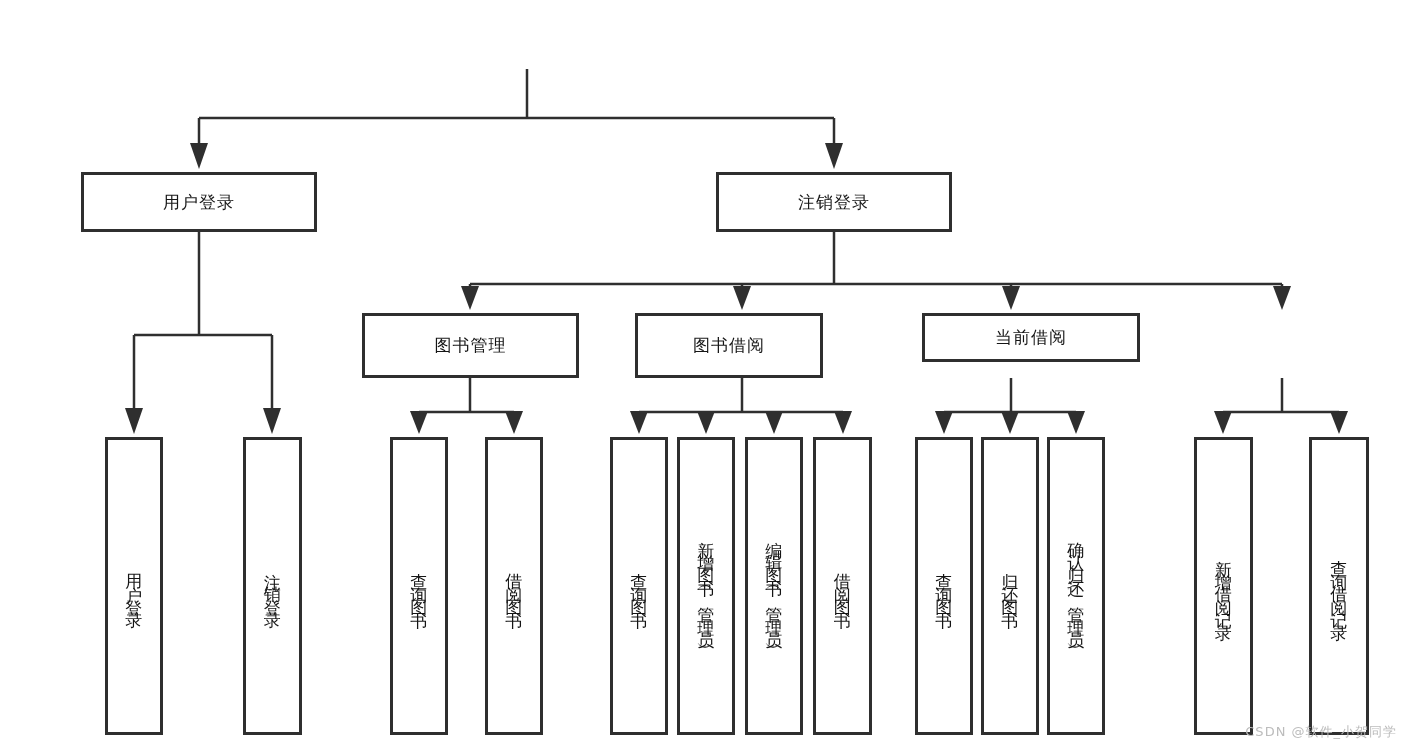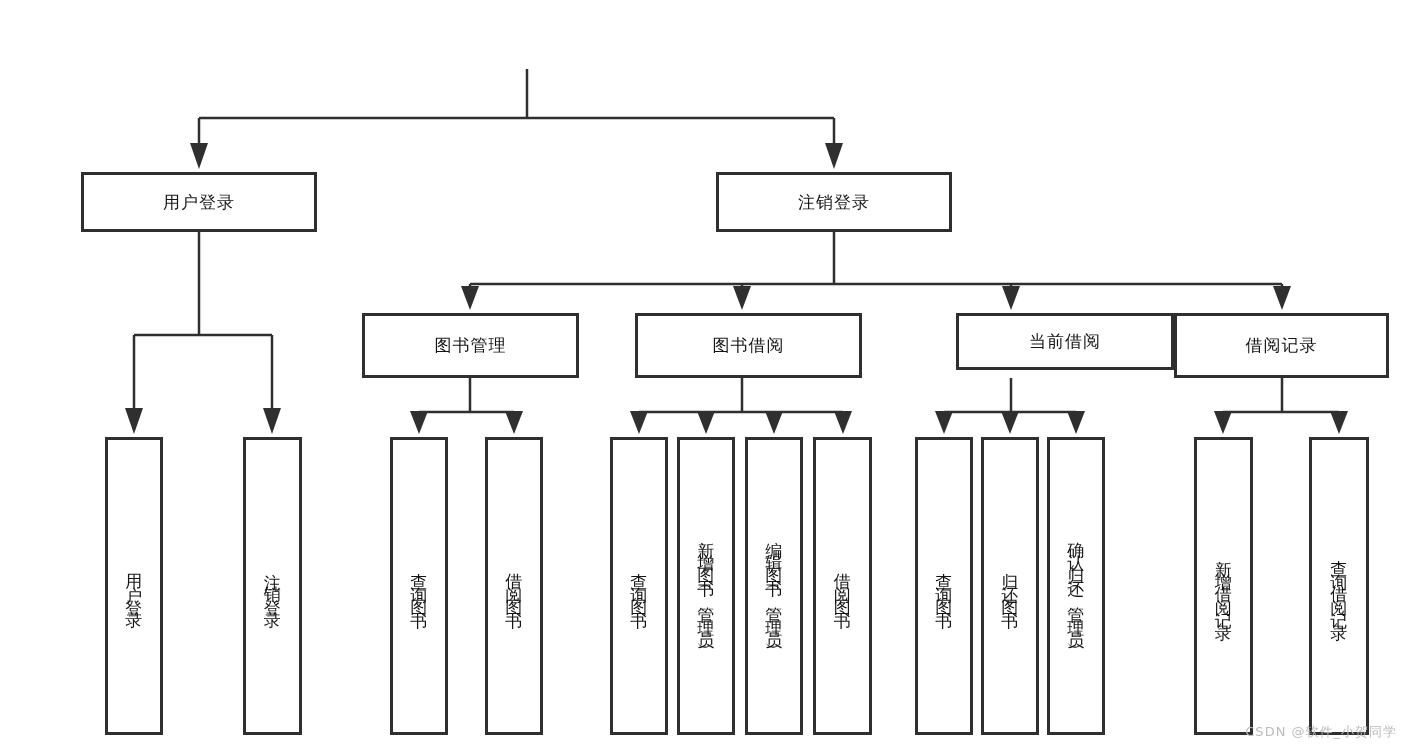--- a/index.html
+++ b/index.html
@@ -89,28 +89,25 @@
   <div class="node" style="left:81px;top:172px;width:236px;height:60px">
     <span class="lbl">用户登录</span>
   </div>
   <div class="node" style="left:716px;top:172px;width:236px;height:60px">
     <span class="lbl">注销登录</span>
   </div>
 
   <div class="node" style="left:362px;top:313px;width:217px;height:65px">
     <span class="lbl">图书管理</span>
   </div>
-  <div class="node" style="left:635px;top:313px;width:227px;height:65px">
+  <div class="node" style="left:635px;top:313px;width:188px;height:65px">
     <span class="lbl">图书借阅</span>
   </div>
-  <div class="node" style="left:956px;top:313px;width:218px;height:57px">
+  <div class="node" style="left:922px;top:313px;width:218px;height:49px">
     <span class="lbl">当前借阅</span>
-  </div>
-  <div class="node" style="left:1174px;top:313px;width:215px;height:65px">
-    <span class="lbl">借阅记录</span>
   </div>
 
   <div class="node vert" style="left:105px;top:437px;width:58px;height:298px">
     <span class="lbl">用户登录</span>
   </div>
   <div class="node vert" style="left:243px;top:437px;width:59px;height:298px">
     <span class="lbl">注销登录</span>
   </div>
 
   <div class="node vert" style="left:390px;top:437px;width:58px;height:298px">

